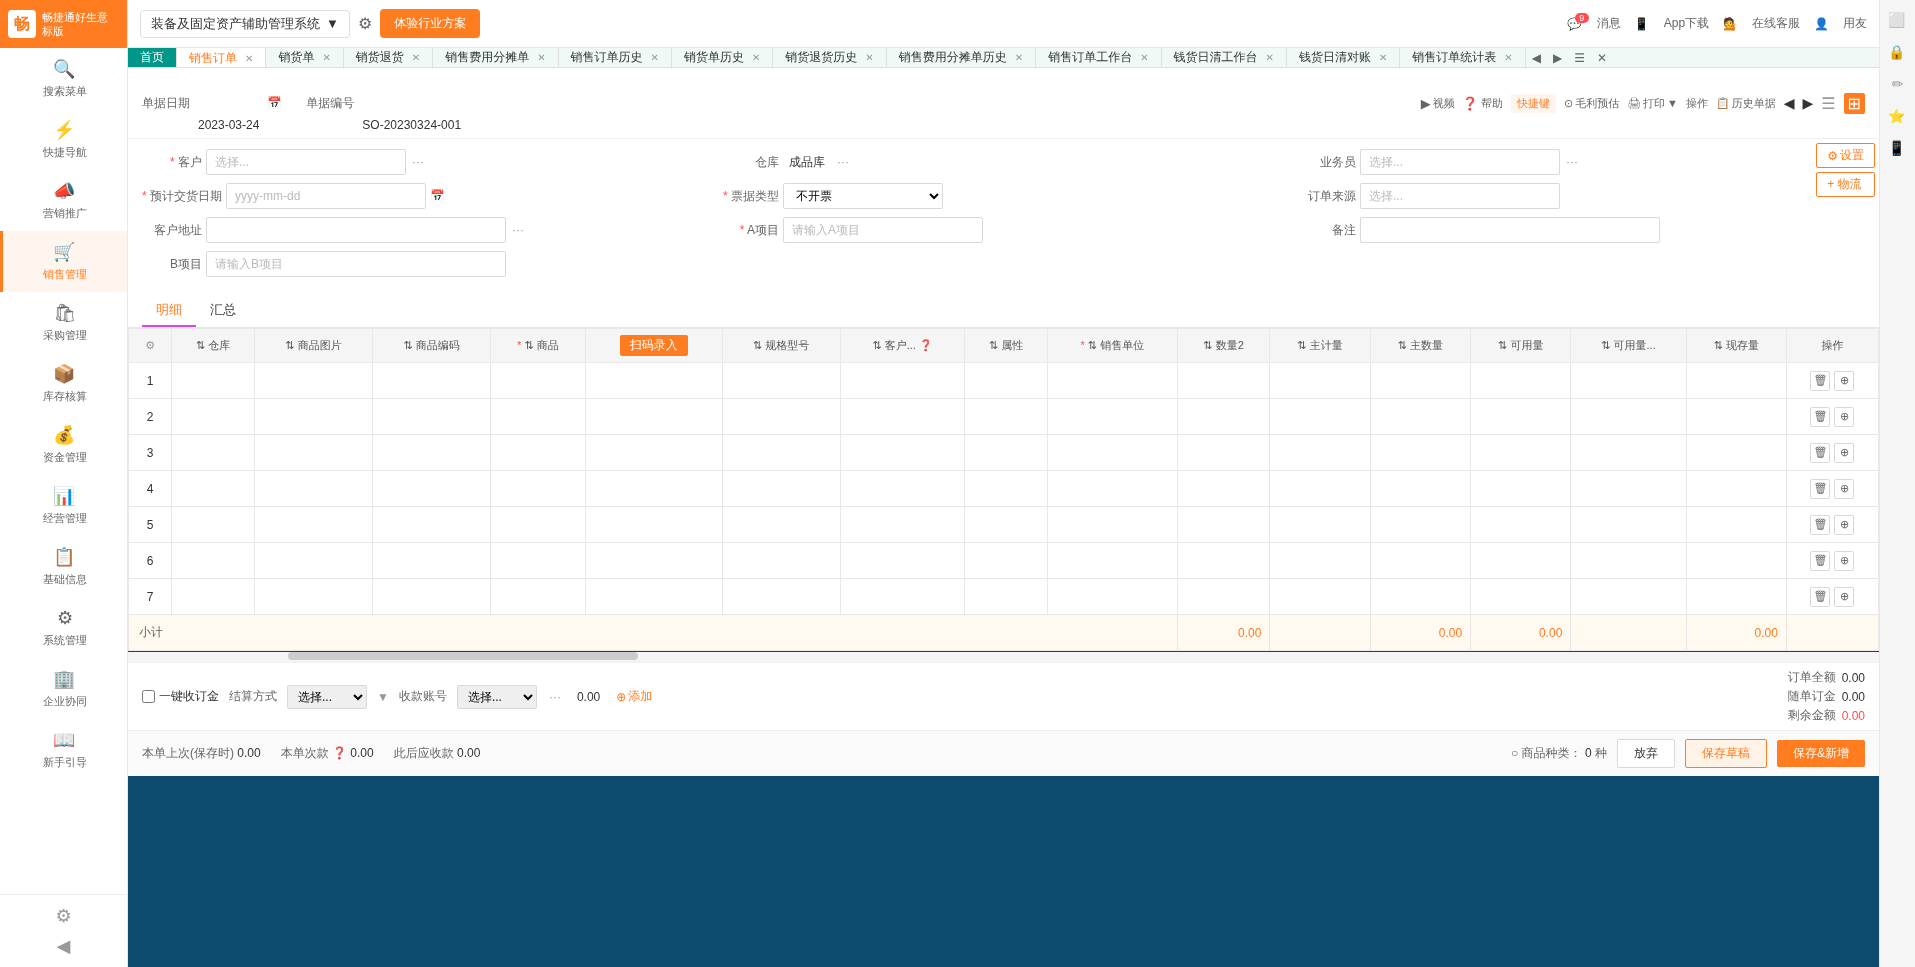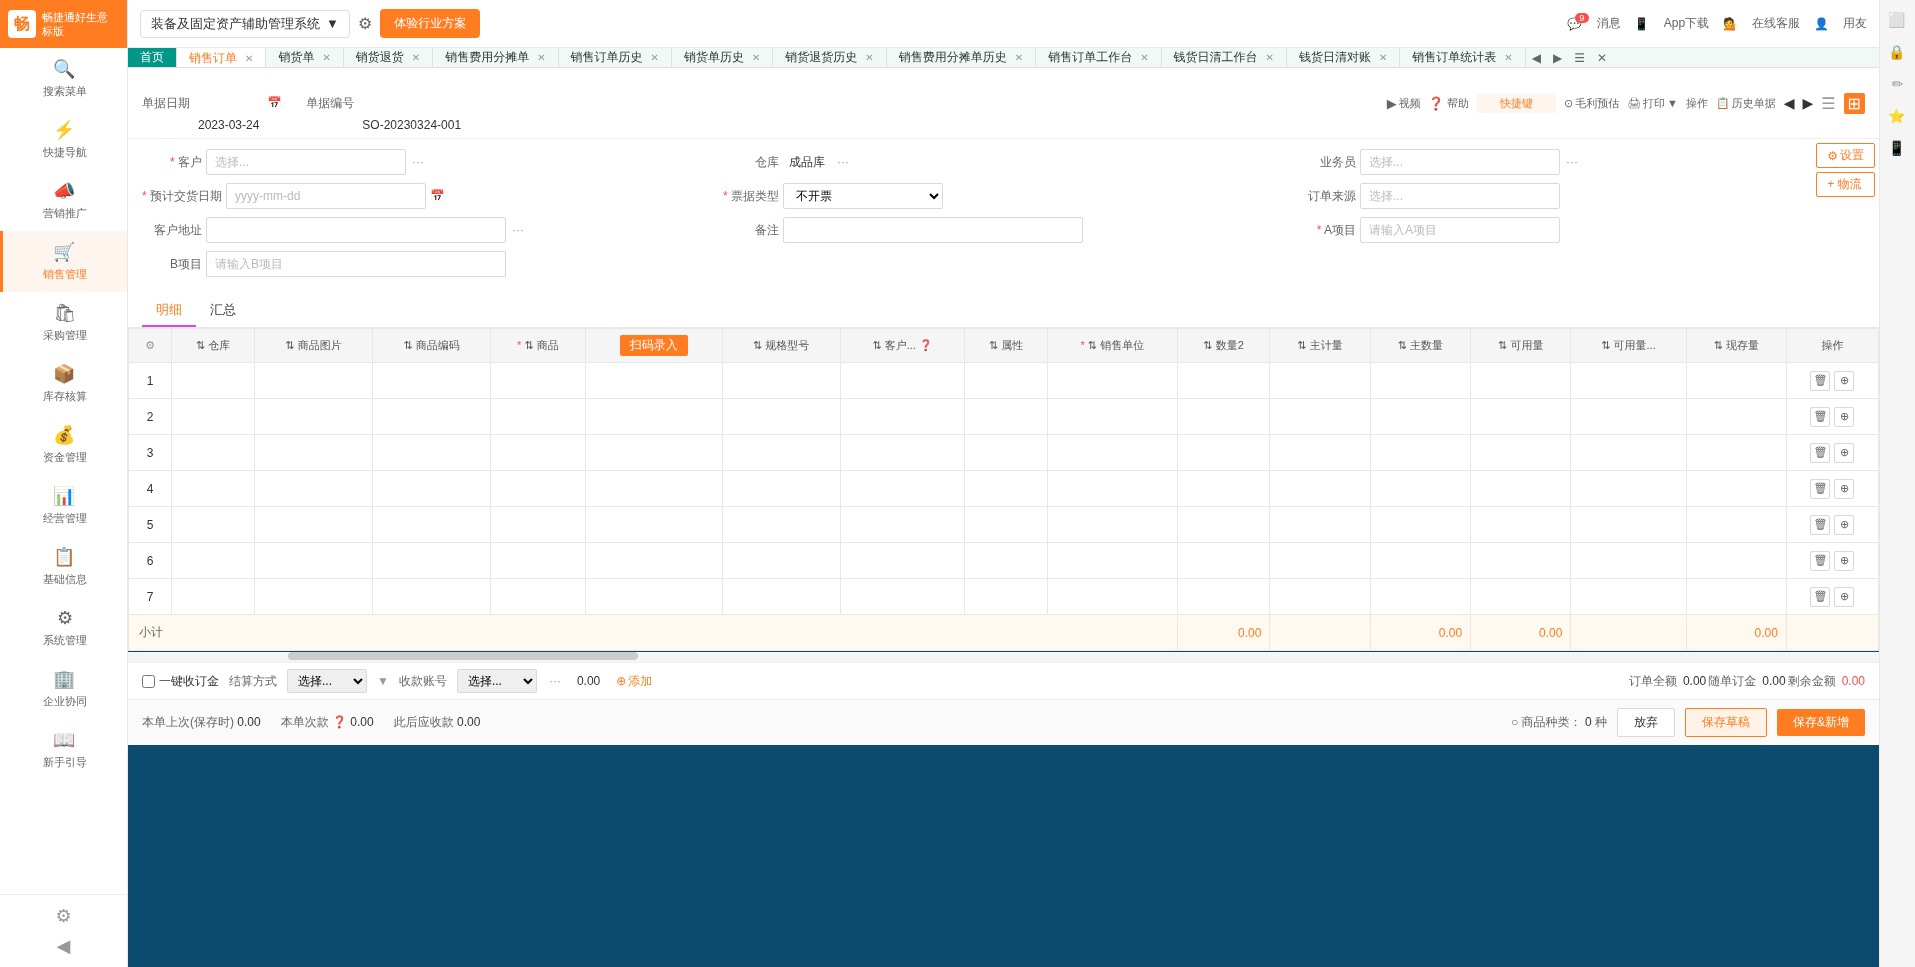--- a/index.html
+++ b/index.html
@@ -271,21 +271,21 @@
       <span class="toolbar-value">SO-20230324-001</span>
       <div class="toolbar-actions">
         <span class="toolbar-btn">
           <span class="icon">▶</span>
           <span>视频</span>
         </span>
         <span class="toolbar-btn">
           <span class="icon">❓</span>
           <span>帮助</span>
         </span>
-        <span class="toolbar-btn" style="color:#ff7c20;background:#fff5ef;padding:2px 23px;border-radius:0;">
+        <span class="toolbar-btn" style="color:#ff7c20;background:#fff5ef;padding:2px 6px;border-radius:0;">
           <span>快捷键</span>
         </span>
         <span class="toolbar-btn">
           <span>⊙</span>
           <span>毛利预估</span>
         </span>
         <span class="toolbar-btn">
           <span>🖨</span>
           <span>打印</span>
           <span>▼</span>
@@ -350,26 +350,26 @@
             <input class="form-input" style="max-width: 200px;" placeholder="选择...">
           </div>
         </div>
         <div class="form-row">
           <div class="form-field">
             <label>客户地址</label>
             <input class="form-input" style="max-width: 300px;">
             <span class="more-btn">···</span>
           </div>
           <div class="form-field">
+            <label class="required">A项目</label>
+            <input class="form-input" style="max-width: 200px;" placeholder="请输入A项目">
+          </div>
+          <div class="form-field">
             <label>备注</label>
             <input class="form-input" style="max-width: 300px;">
-          </div>
-          <div class="form-field">
-            <label class="required">A项目</label>
-            <input class="form-input" style="max-width: 200px;" placeholder="请输入A项目">
           </div>
         </div>
         <div class="form-row">
           <div class="form-field">
             <label>B项目</label>
             <input class="form-input" style="max-width: 300px;" placeholder="请输入B项目">
           </div>
         </div>
       </div>
     </div>
@@ -606,21 +606,21 @@
       <select class="form-input-sm">
         <option>选择...</option>
       </select>
       <span class="more-btn">···</span>
       <span class="amount-display">0.00</span>
       <span class="add-link">
         <span style="color:#ff7c20;">⊕</span>
         <span>添加</span>
       </span>
 
-      <div style="margin-left:auto;display:flex;gap:2px;align-items:flex-end;">
+      <div style="margin-left:auto;display:flex;flex-direction:column;gap:2px;align-items:flex-end;">
         <div class="summary-item">
           <span>订单全额</span>
           <span class="val">0.00</span>
         </div>
         <div class="summary-item">
           <span>随单订金</span>
           <span class="val">0.00</span>
         </div>
         <div class="summary-item">
           <span>剩余金额</span>

